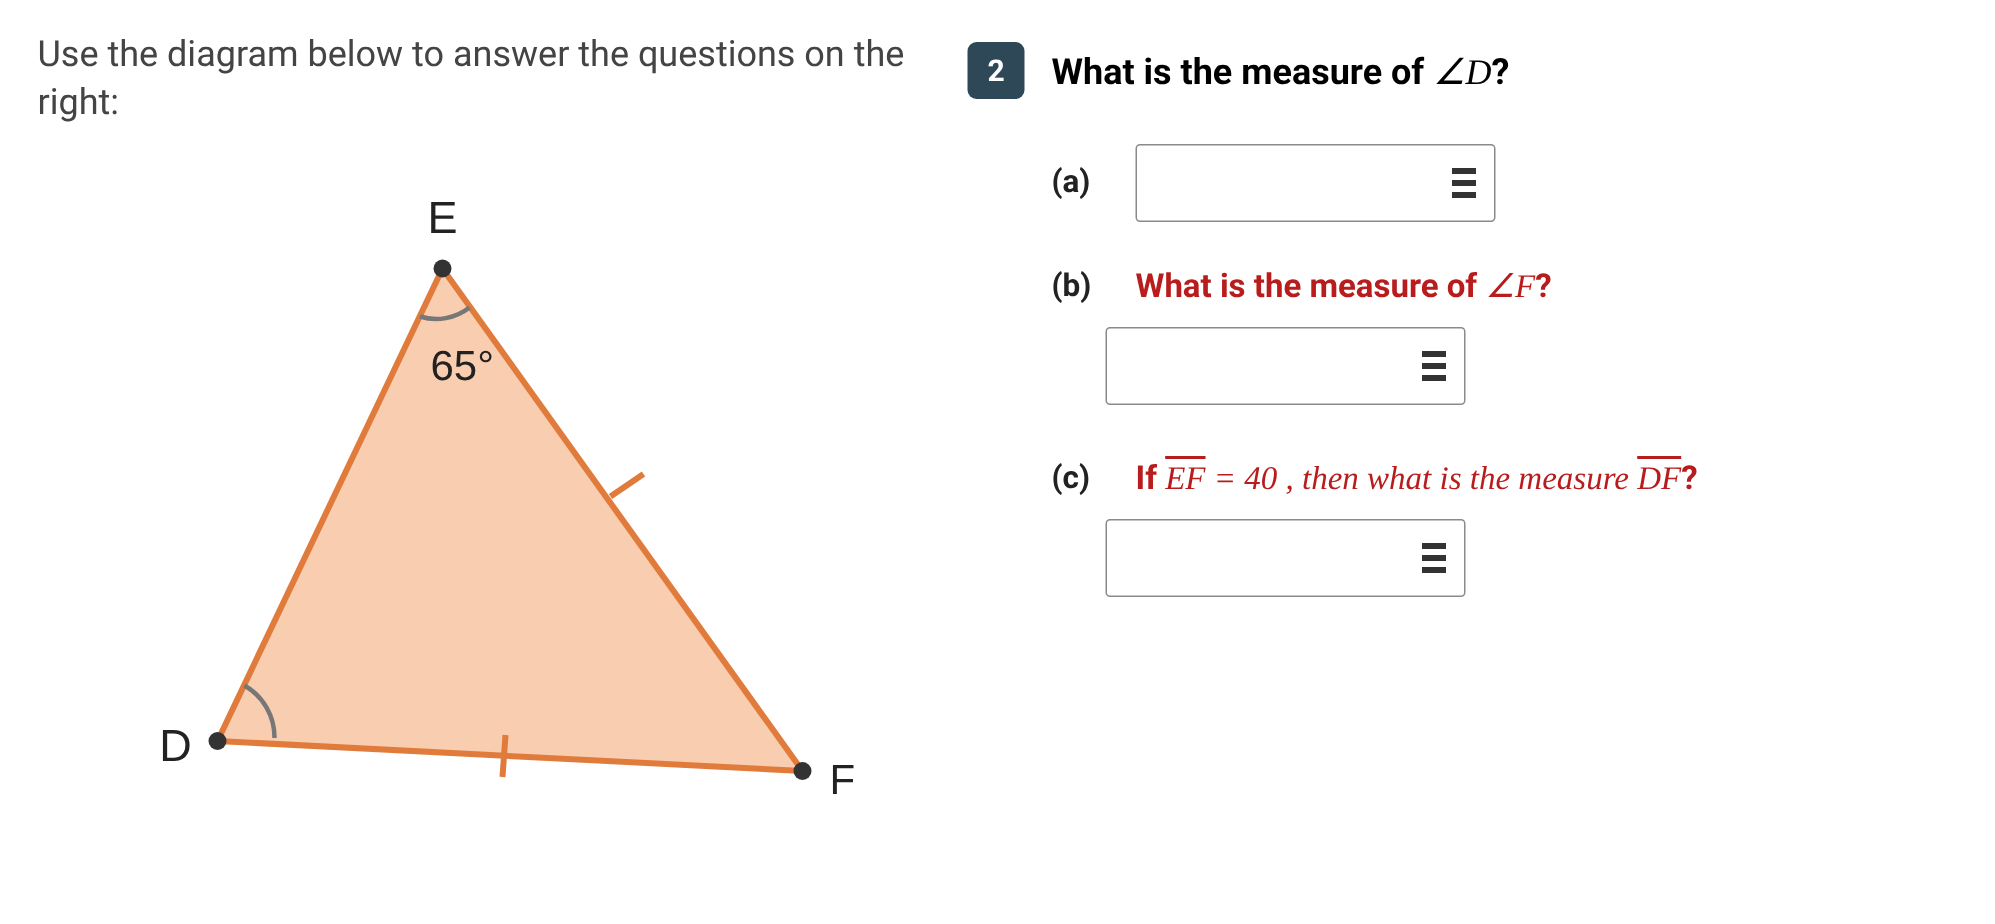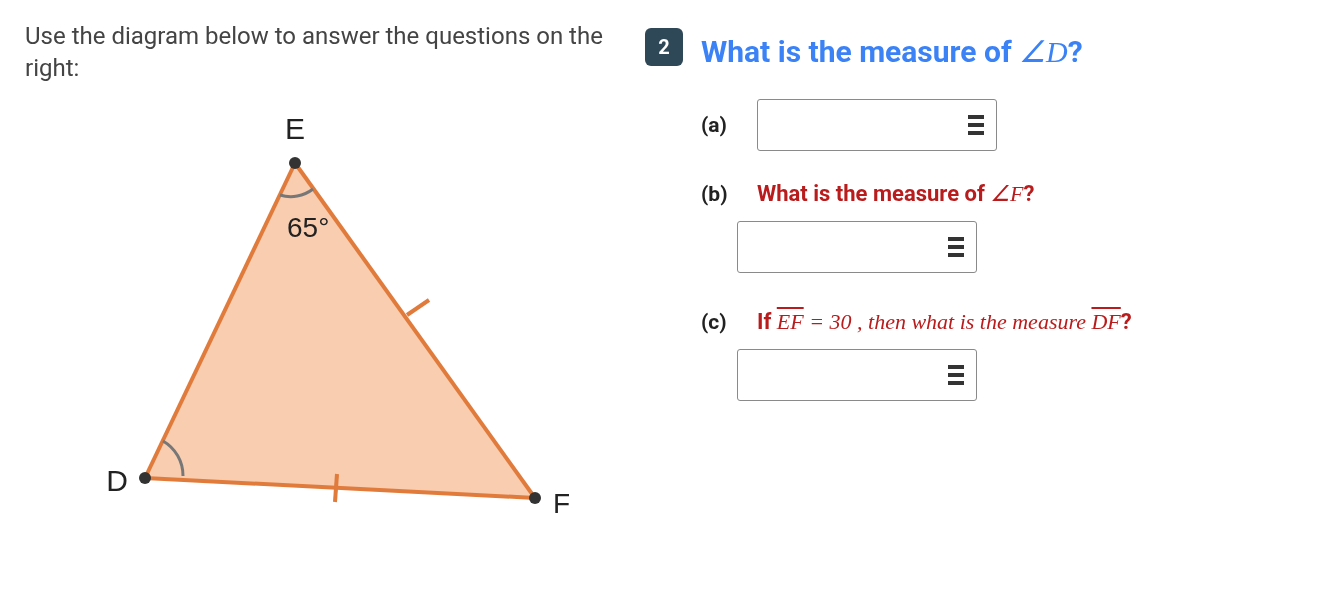--- a/index.html
+++ b/index.html
@@ -12,21 +12,21 @@
     color: #333;
     display: flex;
     gap: 40px;
   }
   .left-col { width: 580px; }
   .right-col { flex: 1; padding-top: 8px; }
   .prompt-text {
     font-size: 24px;
     line-height: 1.35;
     color: #444;
-    margin-bottom: 18px;
+    margin-bottom: 34px;
   }
   .diagram-wrap {
     width: 100%;
     display: flex;
     justify-content: center;
   }
   svg.diagram { display: block; }
 
   .q-row { display: flex; align-items: flex-start; gap: 18px; margin-bottom: 30px; }
   .q-number {
@@ -36,23 +36,23 @@
     font-size: 20px;
     width: 38px;
     height: 38px;
     border-radius: 6px;
     display: flex;
     align-items: center;
     justify-content: center;
     flex-shrink: 0;
   }
   .q-text {
-    font-size: 30px;
+    font-size: 24px;
     font-weight: 700;
-    color: #3b82f6;
+    color: #000000;
     padding-top: 6px;
   }
   .angle { font-style: italic; font-family: Georgia, 'Times New Roman', serif; font-weight: 400; }
   .italvar { font-style: italic; font-family: Georgia, 'Times New Roman', serif; font-weight: 400; }
   .overline { text-decoration: overline; }
 
   .part-row { display: flex; align-items: center; gap: 20px; margin-left: 56px; margin-bottom: 30px; flex-wrap: wrap; }
   .part-label { font-size: 21px; font-weight: 700; color: #222; width: 36px; }
   .part-text { font-size: 22px; font-weight: 700; color: #b91c1c; }
   .part-text .angle, .q-text .angle { font-weight: 400; }
@@ -182,21 +182,21 @@
             <div class="kc"></div>
             <div class="kc"></div>
           </div>
       </div>
     </div>
   </div>
 
   <div class="part-row" style="margin-bottom:8px;">
     <div class="part-label">(c)</div>
     <div class="part-text">
-      <span>If </span><span class="italvar overline">EF</span><span class="italvar"> = 30 , then what is the measure </span><span class="italvar overline">DF</span><span>?</span>
+      <span>If </span><span class="italvar overline">EF</span><span class="italvar"> = 40 , then what is the measure </span><span class="italvar overline">DF</span><span>?</span>
     </div>
   </div>
   <div class="indent-block">
     <div class="answer-box">
       <input type="text" value="" style="">
       <div class="keypad-icon">
         <div class="kr">
             <div class="kc"></div>
             <div class="kc"></div>
             <div class="kc"></div>

